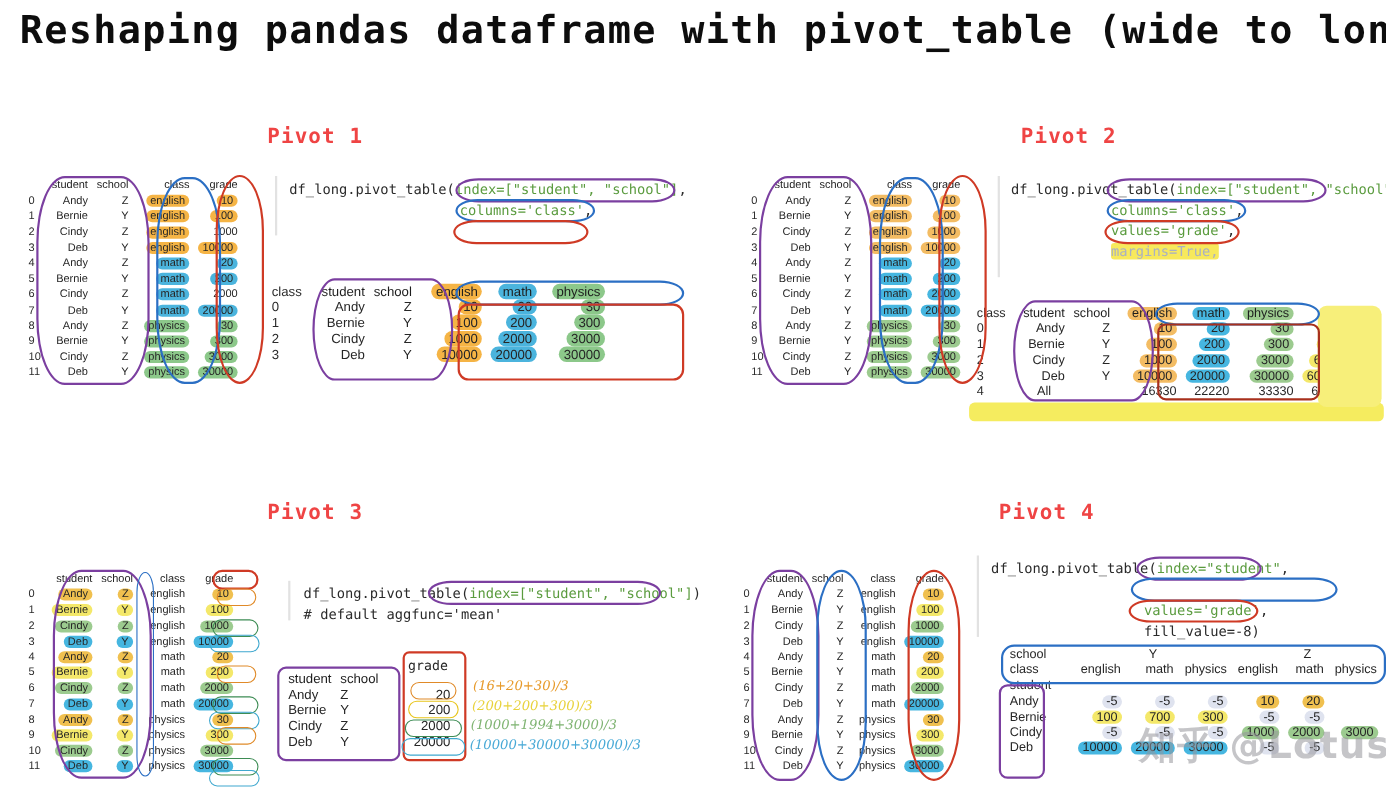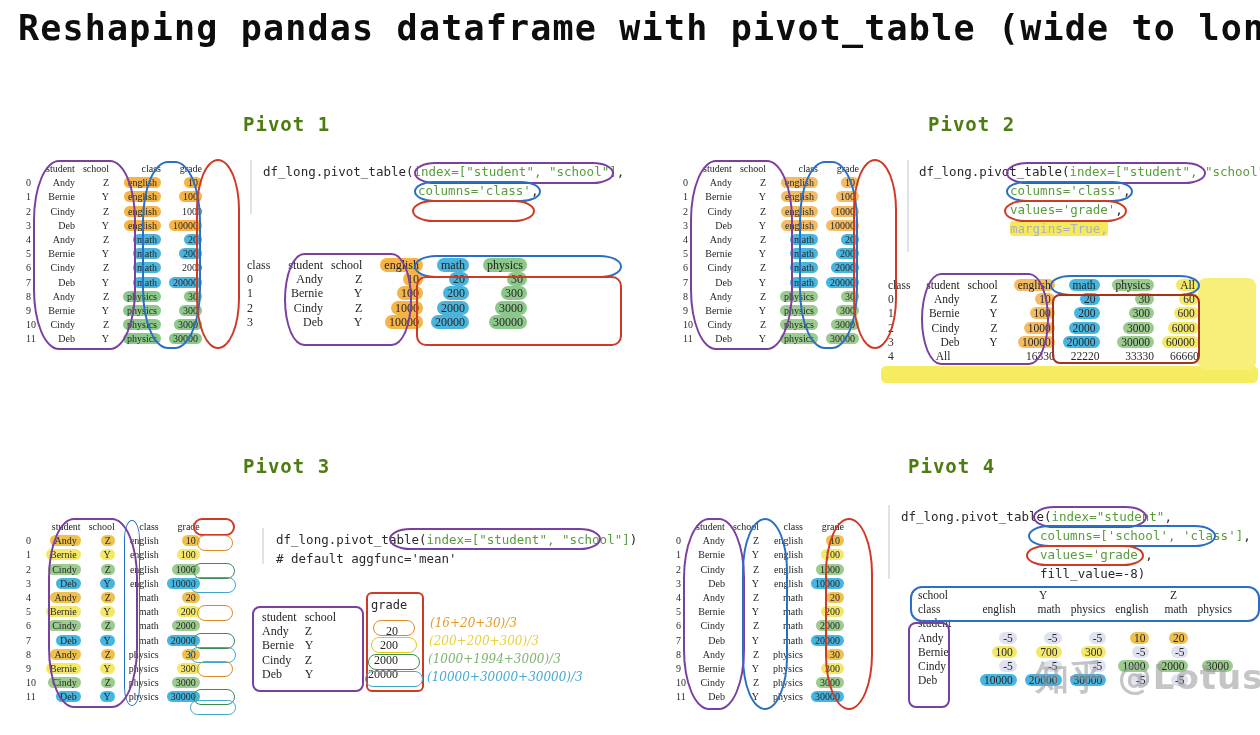--- a/index.html
+++ b/index.html
@@ -21,29 +21,29 @@
     letter-spacing: 1.2px;
     color: #0d0d0d;
     white-space: nowrap;
   }
 
   .section-title {
     position: absolute;
     font-family: "DejaVu Sans Mono", "Liberation Mono", monospace;
     font-size: 19px;
     font-weight: bold;
-    color: #4d7c0f;
+    color: #ef4444;
     letter-spacing: 1px;
   }
 
   
   .df {
     position: absolute;
     border-collapse: collapse;
-    font-family: Liberation Serif, serif;
+    font-family: Liberation Sans, sans-serif;
     font-size: 10px;
     color: #262626;
     white-space: nowrap;
   }
   .df td, .df th {
     padding: 0px 4px;
     text-align: right;
     font-weight: normal;
     line-height: 14.2px;
     height: 14.2px;
@@ -719,21 +719,20 @@
           <td><span class="hl hl-cyan">30000</span></td>
         </tr>
 </tbody>
     </table>
 <div class="lasso purple col" style="left:683px; top:518px; width:62px; height:192px;"></div>
 <div class="lasso blue col" style="left:742px; top:518px; width:46px; height:192px;"></div>
 <div class="lasso red col" style="left:825px; top:518px; width:48px; height:192px;"></div>
 
 <div class="codebar" style="left:888px; top:505px; height:74px;"></div>
 <div class="code" style="left:901px; top:507px;"><span>df_long.pivot_table(</span><span class="s-str">index="student"</span><span>,</span></div>
-<div class="code" style="left:1040px; top:526px;"><span class="s-str">columns=['school', 'class']</span><span>,</span></div>
 <div class="code" style="left:1040px; top:545px;"><span class="s-str">values='grade'</span><span>,</span></div>
 <div class="code s-dim" style="left:1040px; top:564px;">fill_value=-8)</div>
 <div class="lasso purple" style="left:1033px; top:506px; width:114px; height:22px;"></div>
 <div class="lasso blue" style="left:1028px; top:525px; width:188px; height:22px;"></div>
 <div class="lasso red" style="left:1026px; top:545px; width:118px; height:21px;"></div>
 
 <div class="df" style="position:absolute; left:914px; top:588px; font-size:11.5px;">
   <table style="border-collapse:collapse; font-size:11.5px;">
     <tbody>
           <tr>

